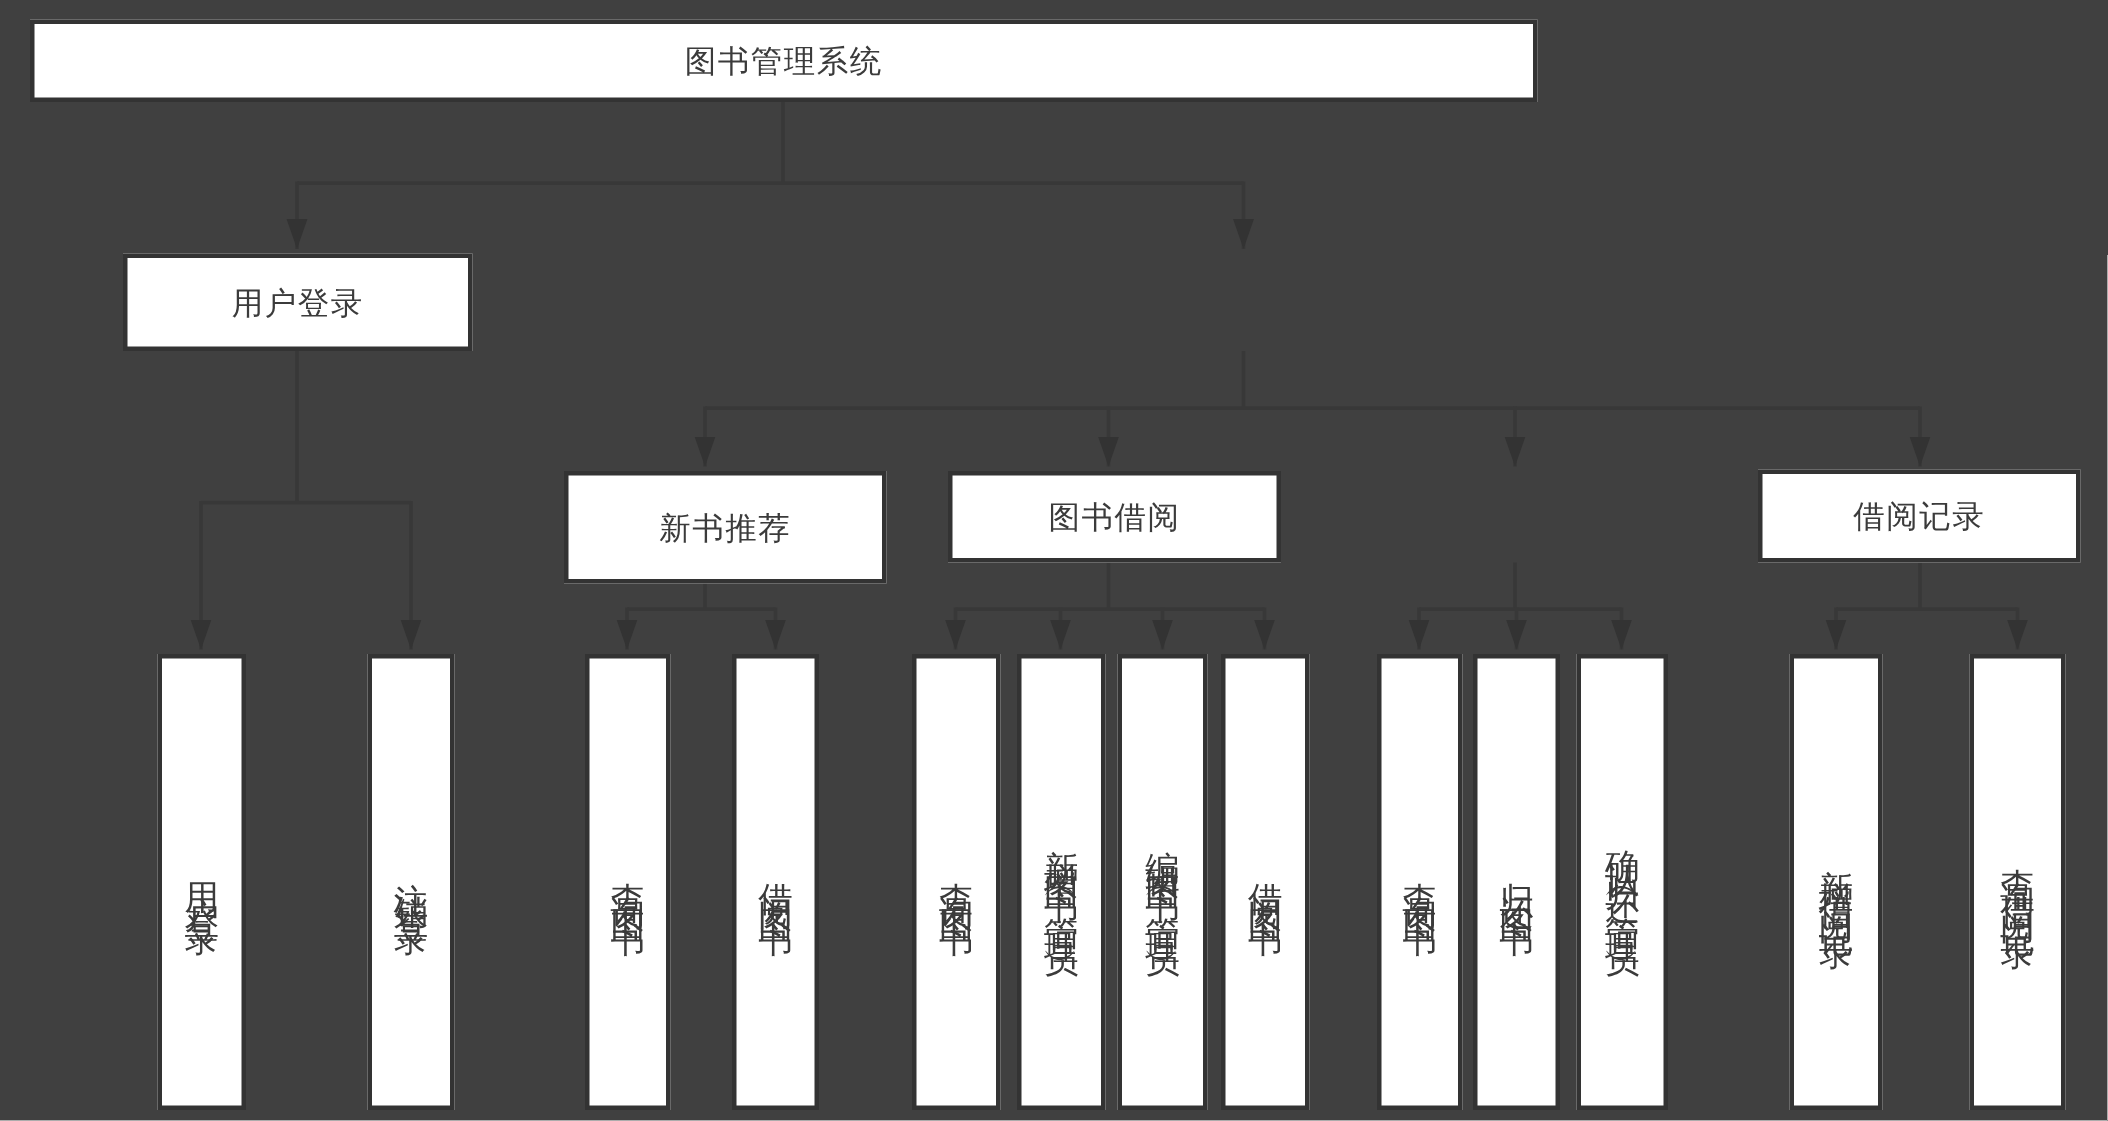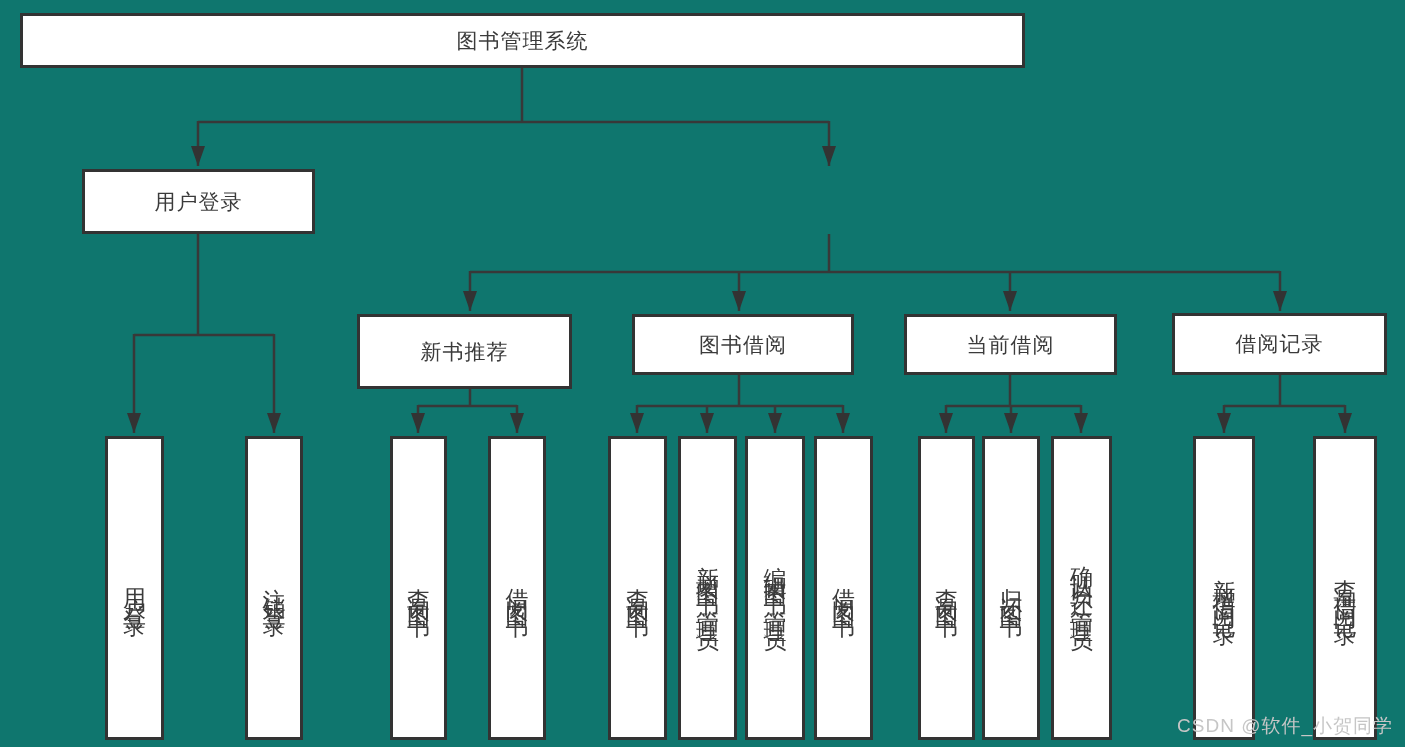--- a/index.html
+++ b/index.html
@@ -1,18 +1,18 @@
 <!DOCTYPE html>
 <html><head>
 <meta charset="utf-8">
 <style>
   html,body { margin:0; padding:0; background:#ffffff; }
   .stage {
     position:relative; width:1405px; height:747px;
-    background:#0f766e; overflow:hidden;
+    background:#404040; overflow:hidden;
     font-family:"Liberation Sans", sans-serif;
     color:#3b3b3b;
   }
   svg.connectors { position:absolute; left:0; top:0; z-index:1; }
   .trunk { fill:none; stroke:#383838; stroke-width:2.5; }
   .drop  { fill:none; stroke:#383838; stroke-width:2.5; }
   .box {
     position:absolute; z-index:2; box-sizing:border-box;
     background:#ffffff; border:3px solid #333333;
     display:flex; align-items:center; justify-content:center;
@@ -75,28 +75,25 @@
   </svg>
 
   <div class="box h" style="left:20px;top:13px;width:1005px;height:55px">
     <span>图书管理系统</span>
   </div>
 
   <div class="box h" style="left:82px;top:169px;width:233px;height:65px">
     <span>用户登录</span>
   </div>
 
-  <div class="box h" style="left:357px;top:314px;width:215px;height:75px">
+  <div class="box h" style="left:376px;top:314px;width:215px;height:75px">
     <span>新书推荐</span>
   </div>
   <div class="box h" style="left:632px;top:314px;width:222px;height:61px">
     <span>图书借阅</span>
-  </div>
-  <div class="box h" style="left:904px;top:314px;width:213px;height:61px">
-    <span>当前借阅</span>
   </div>
   <div class="box h" style="left:1172px;top:313px;width:215px;height:62px">
     <span>借阅记录</span>
   </div>
 
   <div class="box v" style="left:105px;top:436px;width:59px;height:304px">
     <span class="vtext">用户登录</span>
   </div>
   <div class="box v" style="left:245px;top:436px;width:58px;height:304px">
     <span class="vtext">注销登录</span>
@@ -132,15 +129,14 @@
     <span class="vtext">确认归还（管理员）</span>
   </div>
 
   <div class="box v" style="left:1193px;top:436px;width:62px;height:304px">
     <span class="vtext">新增借阅记录</span>
   </div>
   <div class="box v" style="left:1313px;top:436px;width:64px;height:304px">
     <span class="vtext">查询借阅记录</span>
   </div>
 
-  <div class="watermark">CSDN @软件_小贺同学</div>
 
 </div>
 
 </body></html>

